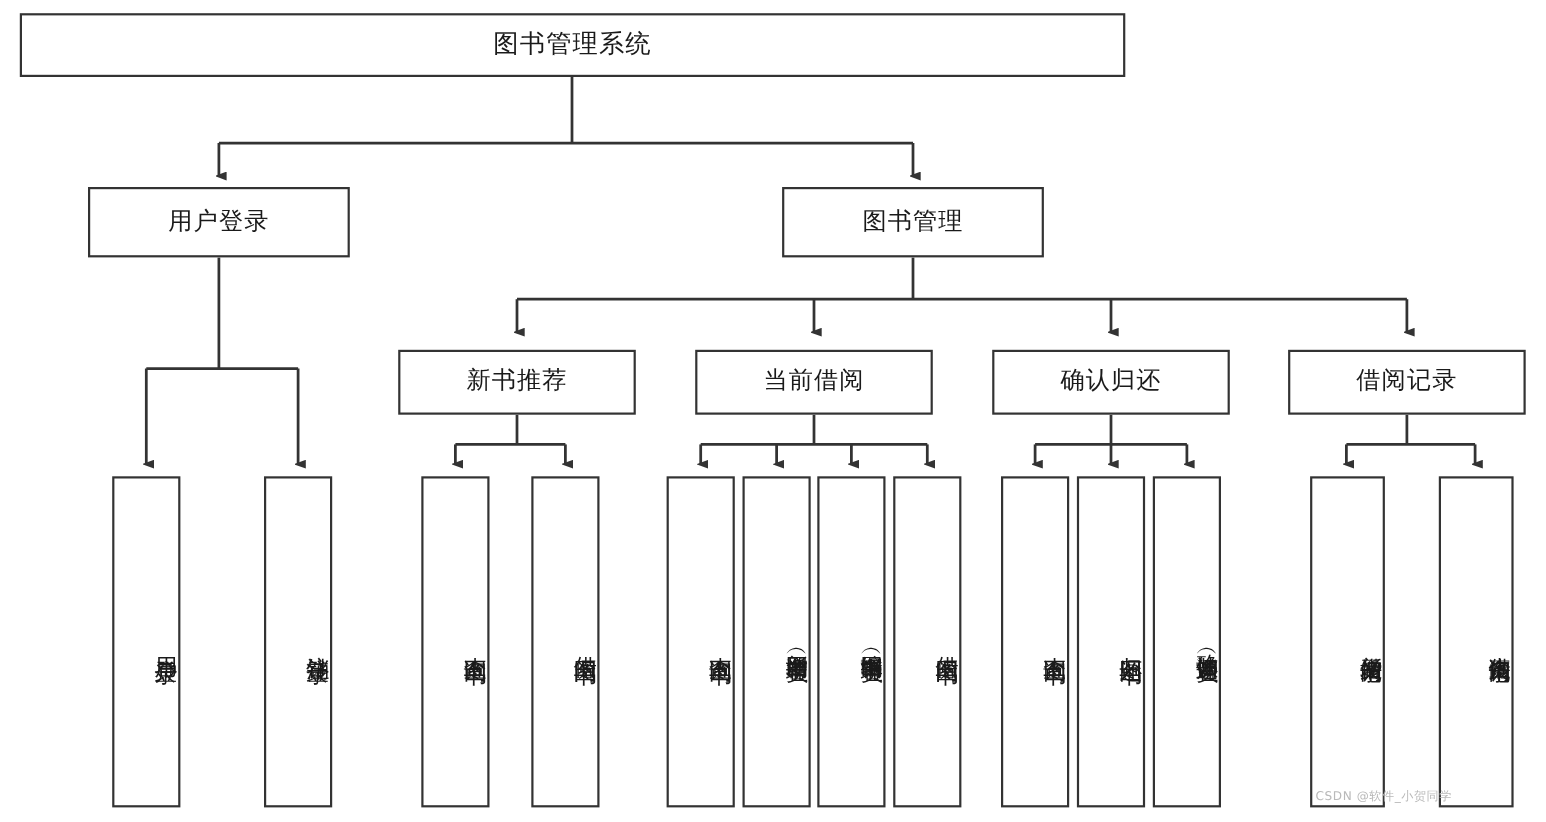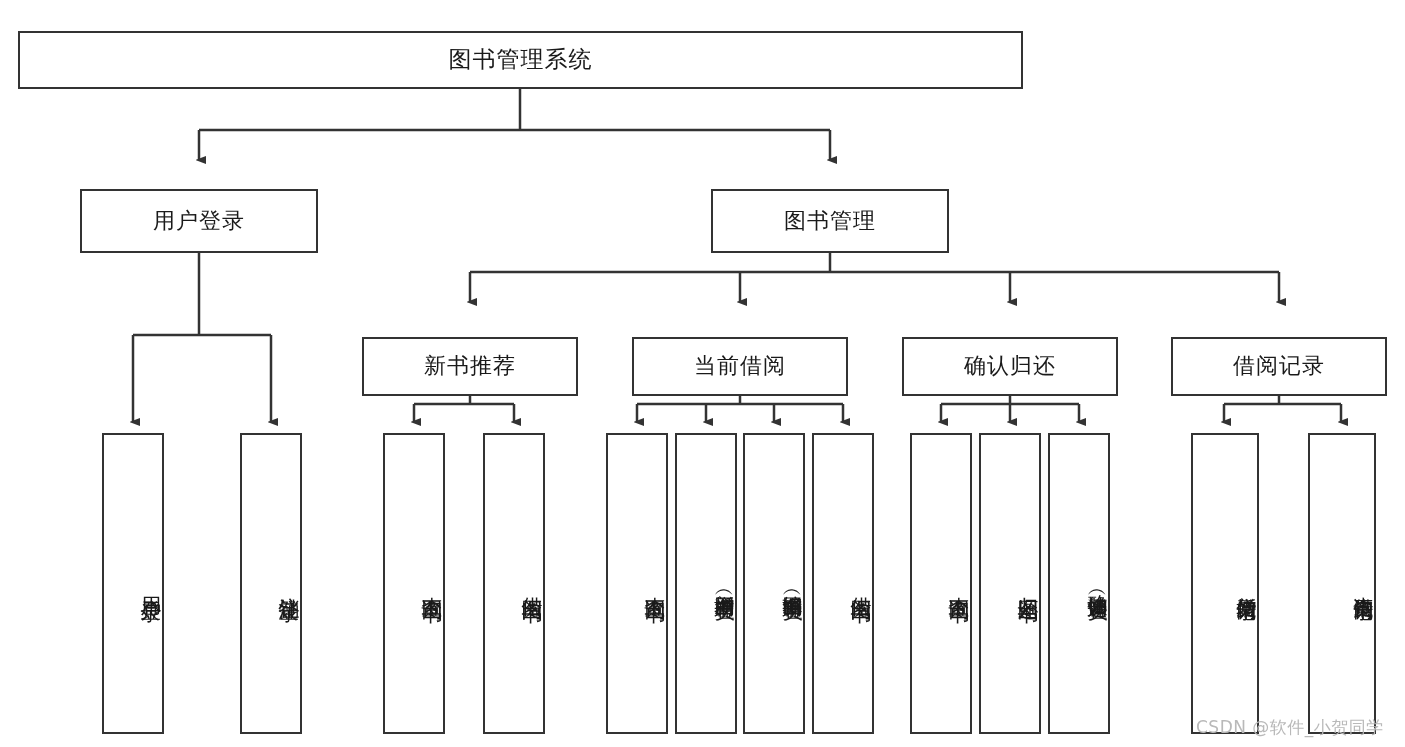--- a/index.html
+++ b/index.html
@@ -33,21 +33,20 @@
     border: 2px solid #333333;
     display: flex;
     align-items: center;
     justify-content: center;
     color: #1a1a1a;
   }
   .node.horizontal {
     font-size: 22px;
     letter-spacing: 1px;
     line-height: 1.2;
-    margin-top: 19px;
   }
   .node.root {
     font-size: 23px;
   }
   .node.vertical {
     writing-mode: vertical-rl;
     text-orientation: upright;
     align-items: flex-start;
     justify-content: center;
     padding-top: 6px;
@@ -56,21 +55,21 @@
     line-height: 1.05;
     letter-spacing: 2px;
   }
   .node.vertical.tall-text {
     font-size: 20px;
     letter-spacing: 1px;
   }
   .watermark {
     position: absolute;
     color: #b9b9b9;
-    font-size: 17px;
+    font-size: 11px;
     letter-spacing: 0.5px;
     white-space: nowrap;
     user-select: none;
   }
 </style>
 </head>
 <body>
 
 <div id="diagram-root">
 

